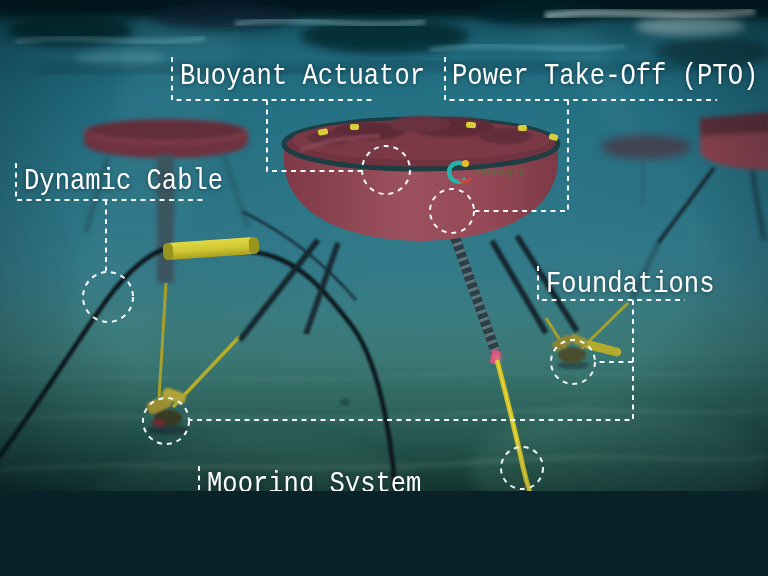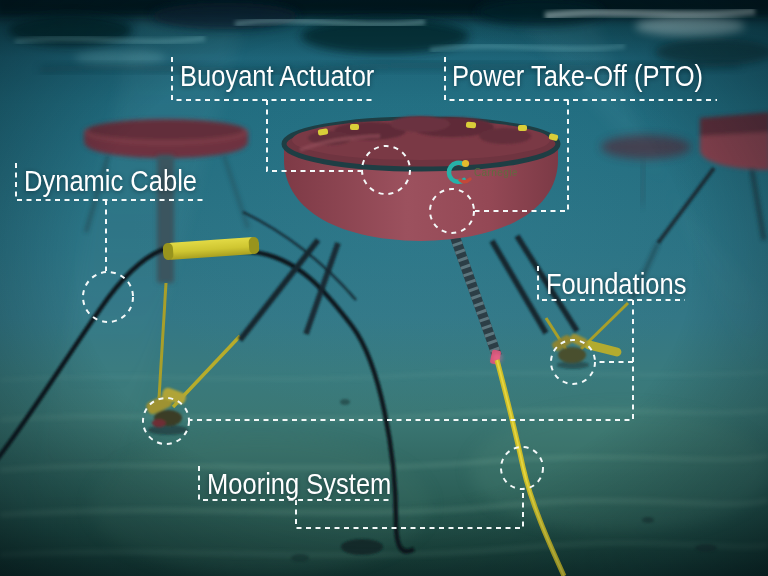--- a/index.html
+++ b/index.html
@@ -1,17 +1,17 @@
 <!DOCTYPE html>
 <html><head>
 <meta charset="utf-8">
 <style>
   html,body{margin:0;padding:0;background:#09222a;}
-  .stage{position:relative;width:768px;height:576px;overflow:hidden;
-         font-family:Liberation Sans, sans-serif;}
+  .stage{position:relative;width:768px;height:491px;overflow:hidden;
+         font-family:Liberation Mono, monospace;}
   
   .bg{position:absolute;inset:0;
       background:linear-gradient(180deg,
         #07222b 0%, #14505f 5%, #1d6377 10%, #216c7f 18%,
         #266f81 30%, #2c7384 44%, #337786 55%, #397a7e 64%,
         #3b7875 72%, #336a64 80%, #295b53 88%, #1d473f 95%, #143631 100%);}
   .tint{position:absolute;inset:0;
       background:radial-gradient(ellipse 420px 300px at 55% 38%, rgba(60,150,170,0.18), rgba(0,0,0,0) 70%);}
   .vignette{position:absolute;inset:0;pointer-events:none;
       background:radial-gradient(ellipse 560px 430px at 50% 46%, rgba(0,0,0,0) 55%, rgba(2,20,26,0.38) 85%, rgba(1,14,19,0.62) 100%);}

